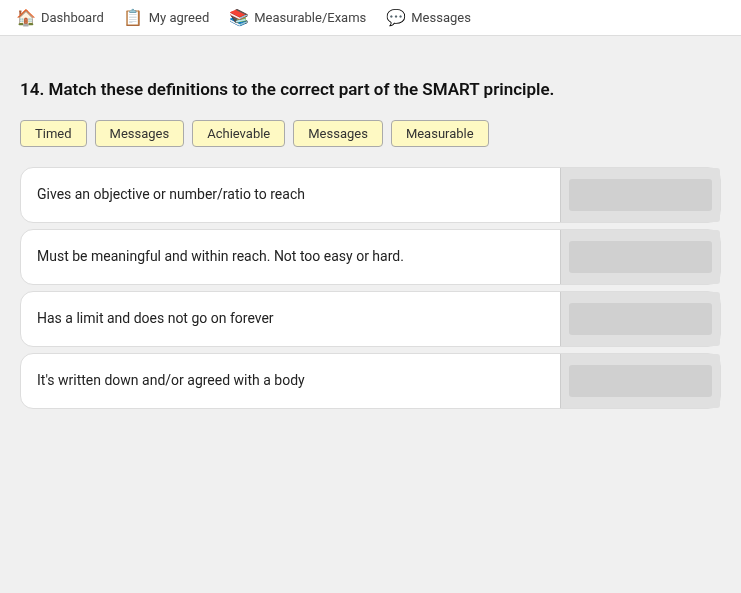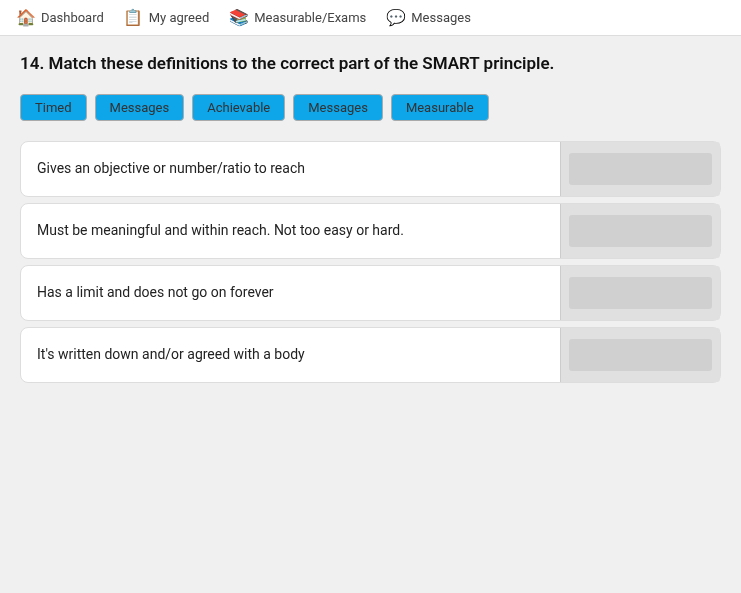--- a/index.html
+++ b/index.html
@@ -42,53 +42,54 @@
     .page-content {
       padding: 16px 20px;
     }
 
     .question-title {
       font-size: 17px;
       font-weight: 600;
       margin-bottom: 18px;
       color: #111;
       line-height: 1.4;
+      margin-top: 26px;
     }
 
     .drag-chips {
       display: flex;
       gap: 8px;
       margin-bottom: 20px;
       flex-wrap: wrap;
     }
 
     .chip {
       border: 1.5px solid #aaa;
-      background: #0ea5e9;
+      background: #fef9c3;
       border-radius: 4px;
       padding: 5px 14px;
       font-size: 13px;
       cursor: grab;
       color: #333;
       user-select: none;
     }
 
     .match-rows {
       display: flex;
       flex-direction: column;
       gap: 0;
     }
 
     .match-row {
       display: flex;
       align-items: stretch;
       background: #fff;
       border: 1px solid #ddd;
       margin-bottom: 6px;
-      border-radius: 8px;
+      border-radius: 13px;
       min-height: 56px;
     }
 
     .match-row-definition {
       flex: 1;
       padding: 12px 16px;
       font-size: 14px;
       color: #222;
       display: flex;
       align-items: center;

